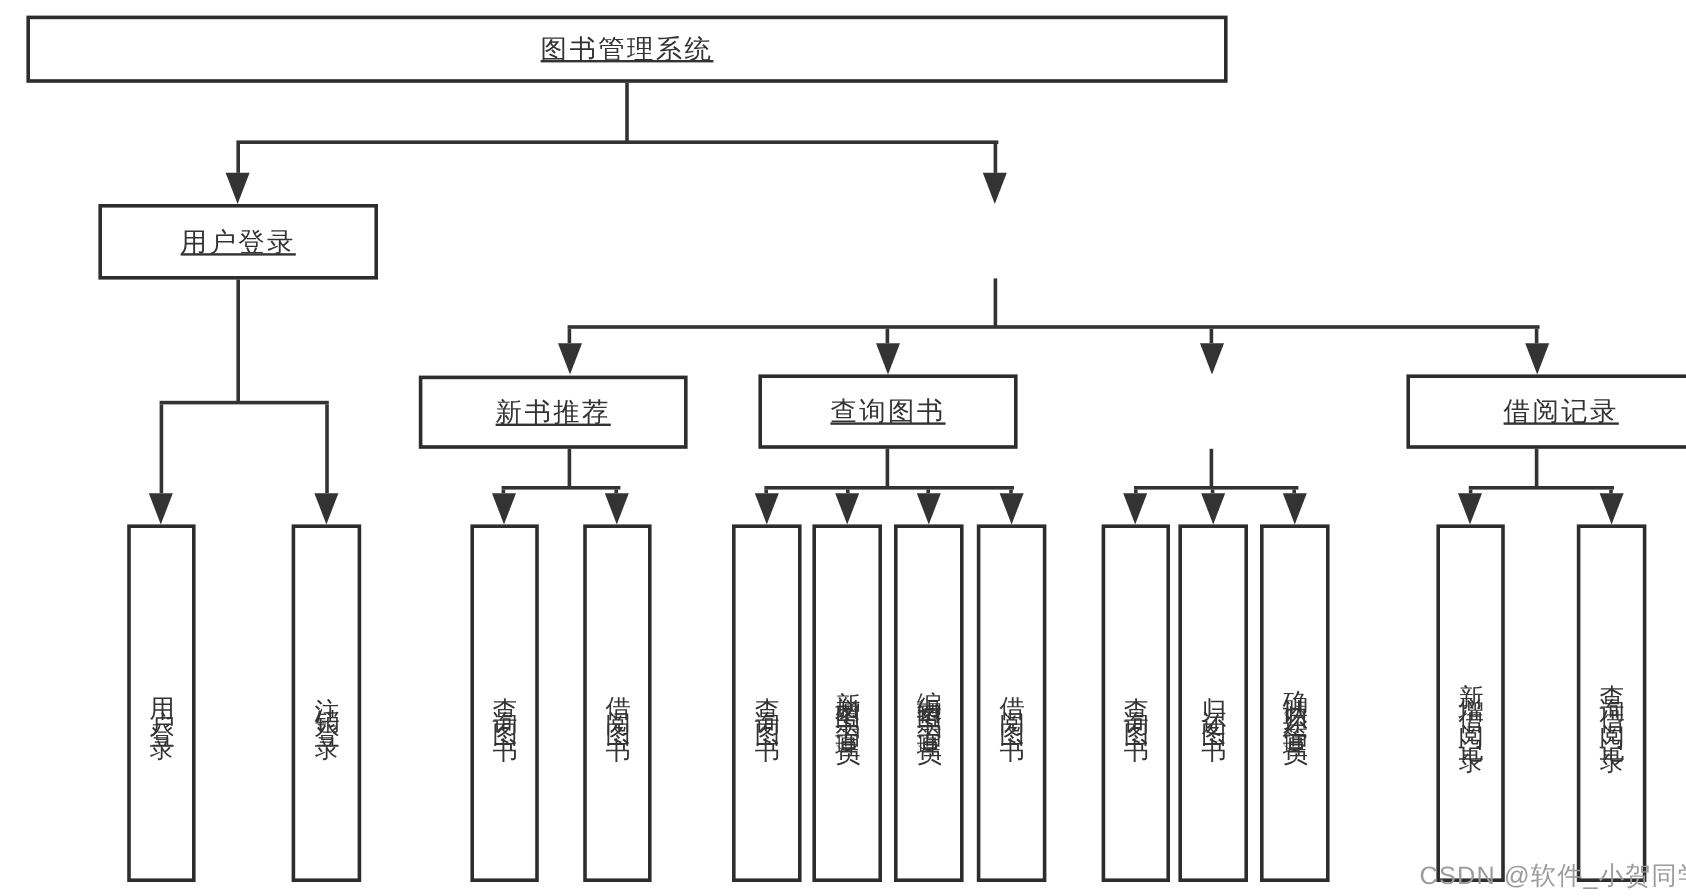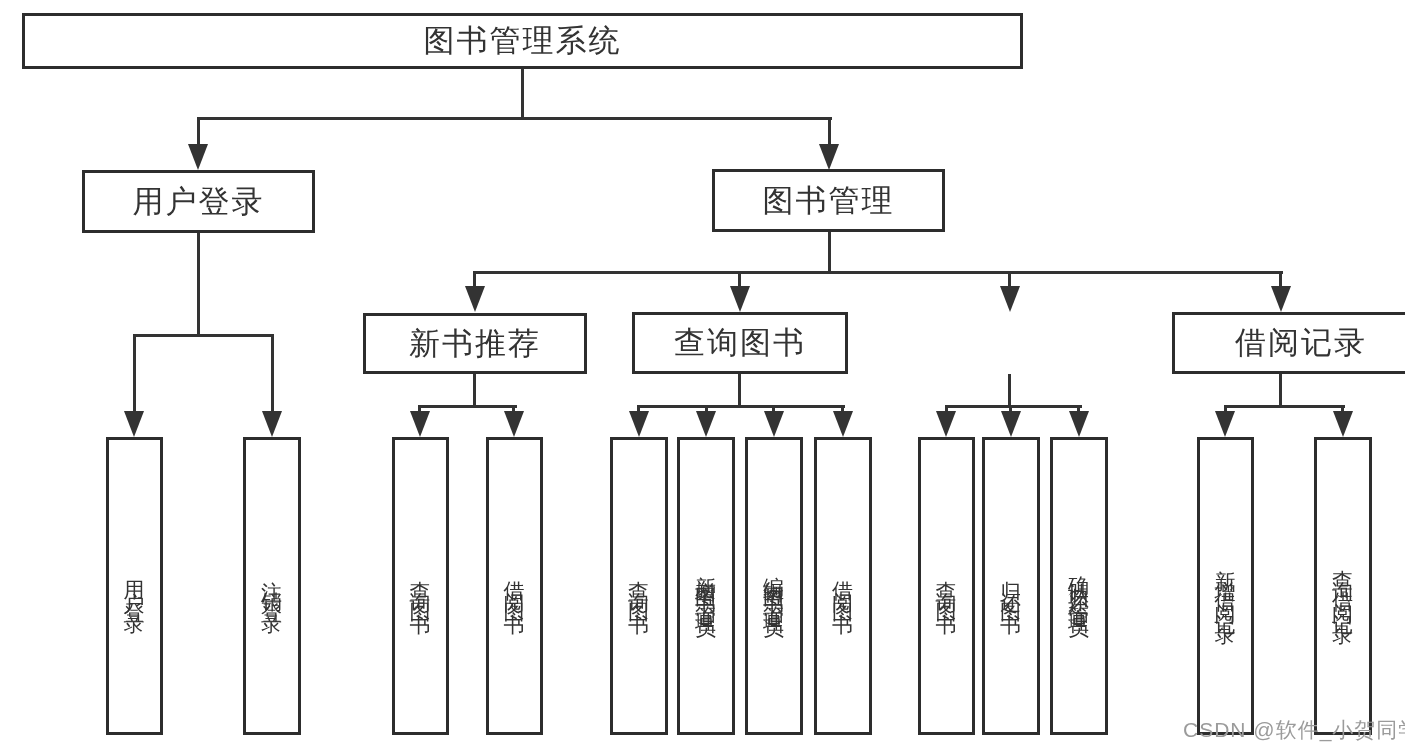--- a/index.html
+++ b/index.html
@@ -7,21 +7,21 @@
     position:relative; width:1405px; height:747px;
     background:#ffffff; overflow:hidden;
     font-family:"Liberation Sans", sans-serif;
     color:#333333;
   }
   .box {
     position:absolute; box-sizing:border-box;
     border:3px solid #2d2d2d; background:#ffffff;
     display:flex; align-items:center; justify-content:center;
   }
-  .hlabel { font-size:31px; letter-spacing:2px; white-space:nowrap; }
+  .hlabel { font-size:22px; letter-spacing:2px; white-space:nowrap;text-decoration:underline; }
   .vtext {
     writing-mode:vertical-rl; text-orientation:mixed;
     font-size:21px; line-height:1;
   }
   .ls-a { letter-spacing:11px; }
   .ls-b { letter-spacing:6px; }
   .line { position:absolute; background:#333333; }
   .arrow {
     position:absolute; width:0; height:0;
     border-left:10px solid transparent;
@@ -46,43 +46,40 @@
   <div class="line" style="left:521px;top:69px;width:3px;height:49px"></div>
   <div class="line" style="left:197px;top:117px;width:635px;height:3px"></div>
   <div class="line" style="left:197px;top:120px;width:3px;height:24px"></div>
   <div class="arrow" style="left:188px;top:144px"></div>
   <div class="line" style="left:828px;top:120px;width:3px;height:24px"></div>
   <div class="arrow" style="left:819px;top:144px"></div>
 
   <div class="box" style="left:82px;top:170px;width:233px;height:63px">
     <span class="hlabel">用户登录</span>
   </div>
-  <div class="box" style="left:712px;top:169px;width:233px;height:63px">
-    <span class="hlabel">图书管理</span>
-  </div>
 
   <div class="line" style="left:197px;top:233px;width:3px;height:102px"></div>
   <div class="line" style="left:133px;top:334px;width:141px;height:3px"></div>
   <div class="line" style="left:133px;top:337px;width:3px;height:74px"></div>
   <div class="arrow" style="left:124px;top:411px"></div>
   <div class="line" style="left:271px;top:337px;width:3px;height:74px"></div>
   <div class="arrow" style="left:262px;top:411px"></div>
 
   <div class="line" style="left:828px;top:232px;width:3px;height:40px"></div>
   <div class="line" style="left:473px;top:271px;width:810px;height:3px"></div>
   <div class="line" style="left:473px;top:274px;width:3px;height:12px"></div>
   <div class="arrow" style="left:465px;top:286px"></div>
   <div class="line" style="left:738px;top:274px;width:3px;height:12px"></div>
   <div class="arrow" style="left:730px;top:286px"></div>
   <div class="line" style="left:1008px;top:274px;width:3px;height:12px"></div>
   <div class="arrow" style="left:1000px;top:286px"></div>
   <div class="line" style="left:1279px;top:274px;width:3px;height:12px"></div>
   <div class="arrow" style="left:1271px;top:286px"></div>
 
-  <div class="box" style="left:363px;top:313px;width:224px;height:61px">
+  <div class="box" style="left:349px;top:313px;width:224px;height:61px">
     <span class="hlabel">新书推荐</span>
   </div>
   <div class="box" style="left:632px;top:312px;width:216px;height:62px">
     <span class="hlabel">查询图书</span>
   </div>
   <div class="box" style="left:1172px;top:312px;width:258px;height:62px">
     <span class="hlabel">借阅记录</span>
   </div>
 
   <div class="line" style="left:473px;top:374px;width:3px;height:32px"></div>

